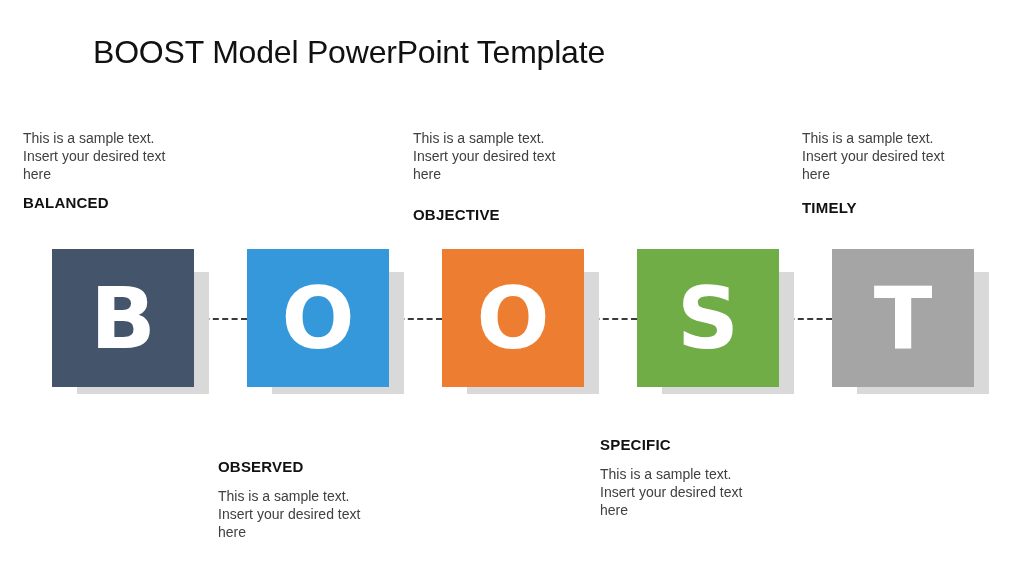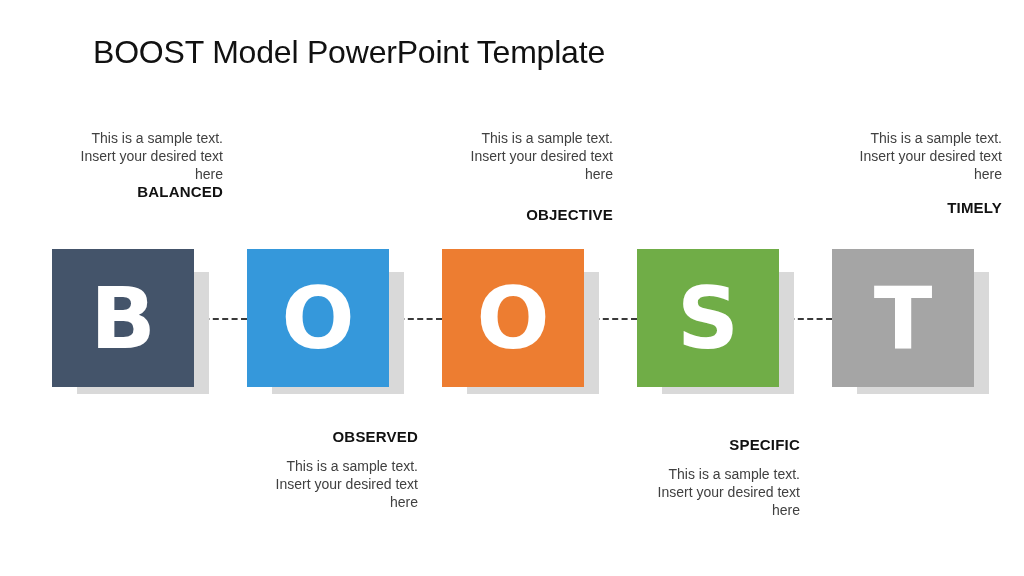--- a/index.html
+++ b/index.html
@@ -3,21 +3,21 @@
 <meta charset="utf-8">
 <style>
   * { margin:0; padding:0; box-sizing:border-box; }
   html, body { width:1024px; height:576px; background:#ffffff; overflow:hidden; }
   body { position:relative; font-family:"Liberation Sans", "DejaVu Sans", sans-serif; color:#000; }
   .title { position:absolute; left:52px; top:34px; font-size:32px; font-weight:400; color:#111; letter-spacing:-0.2px; white-space:nowrap;margin-left:41px; }
   .connector { position:absolute; top:318px; height:0; border-top:2.5px dashed #3a3a3a; }
   .shadow { position:absolute; width:132px; height:122px; background:#d9d9d9; }
   .square { position:absolute; top:249px; width:142px; height:138px; display:flex; align-items:center; justify-content:center; }
   .letter { color:#fff; font-weight:700; font-size:86px; line-height:1; font-family:"DejaVu Sans", "Liberation Sans", sans-serif; }
-  .textblock { position:absolute; width:200px; text-align:right; }
+  .textblock { position:absolute; width:200px; text-align:left; }
   .desc { font-size:14px; line-height:18px; color:#404040; }
   .label { font-size:15px; font-weight:700; color:#111; letter-spacing:0.2px; }
 </style>
 </head>
 <body>
 
 <div class="title">BOOST Model PowerPoint Template</div>
 
 <div class="connector" style="left:194px; width:53px;"></div>
 <div class="connector" style="left:389px; width:53px;"></div>
@@ -45,42 +45,42 @@
 <div class="square" style="left:832px; background:#a5a5a5;">
   <span class="letter">T</span>
 </div>
 
 <div class="textblock" style="left:23px; top:129px;">
   <div class="desc">
     <div>This is a sample text.</div>
     <div>Insert your desired text</div>
     <div>here</div>
   </div>
-  <div class="label" style="">BALANCED</div>
+  <div class="label" style="margin-top:11px;">BALANCED</div>
 </div>
 
 <div class="textblock" style="left:413px; top:129px;">
   <div class="desc">
     <div>This is a sample text.</div>
     <div>Insert your desired text</div>
     <div>here</div>
   </div>
   <div class="label" style="margin-top:23px;">OBJECTIVE</div>
 </div>
 
 <div class="textblock" style="left:802px; top:129px;">
   <div class="desc">
     <div>This is a sample text.</div>
     <div>Insert your desired text</div>
     <div>here</div>
   </div>
   <div class="label" style="margin-top:16px;">TIMELY</div>
 </div>
 
-<div class="textblock" style="left:218px; top:428px;">
+<div class="textblock" style="left:218px; top:458px;">
   <div class="label" style="margin-bottom:12px;">OBSERVED</div>
   <div class="desc">
     <div>This is a sample text.</div>
     <div>Insert your desired text</div>
     <div>here</div>
   </div>
 </div>
 
 <div class="textblock" style="left:600px; top:436px;">
   <div class="label" style="margin-bottom:12px;">SPECIFIC</div>

